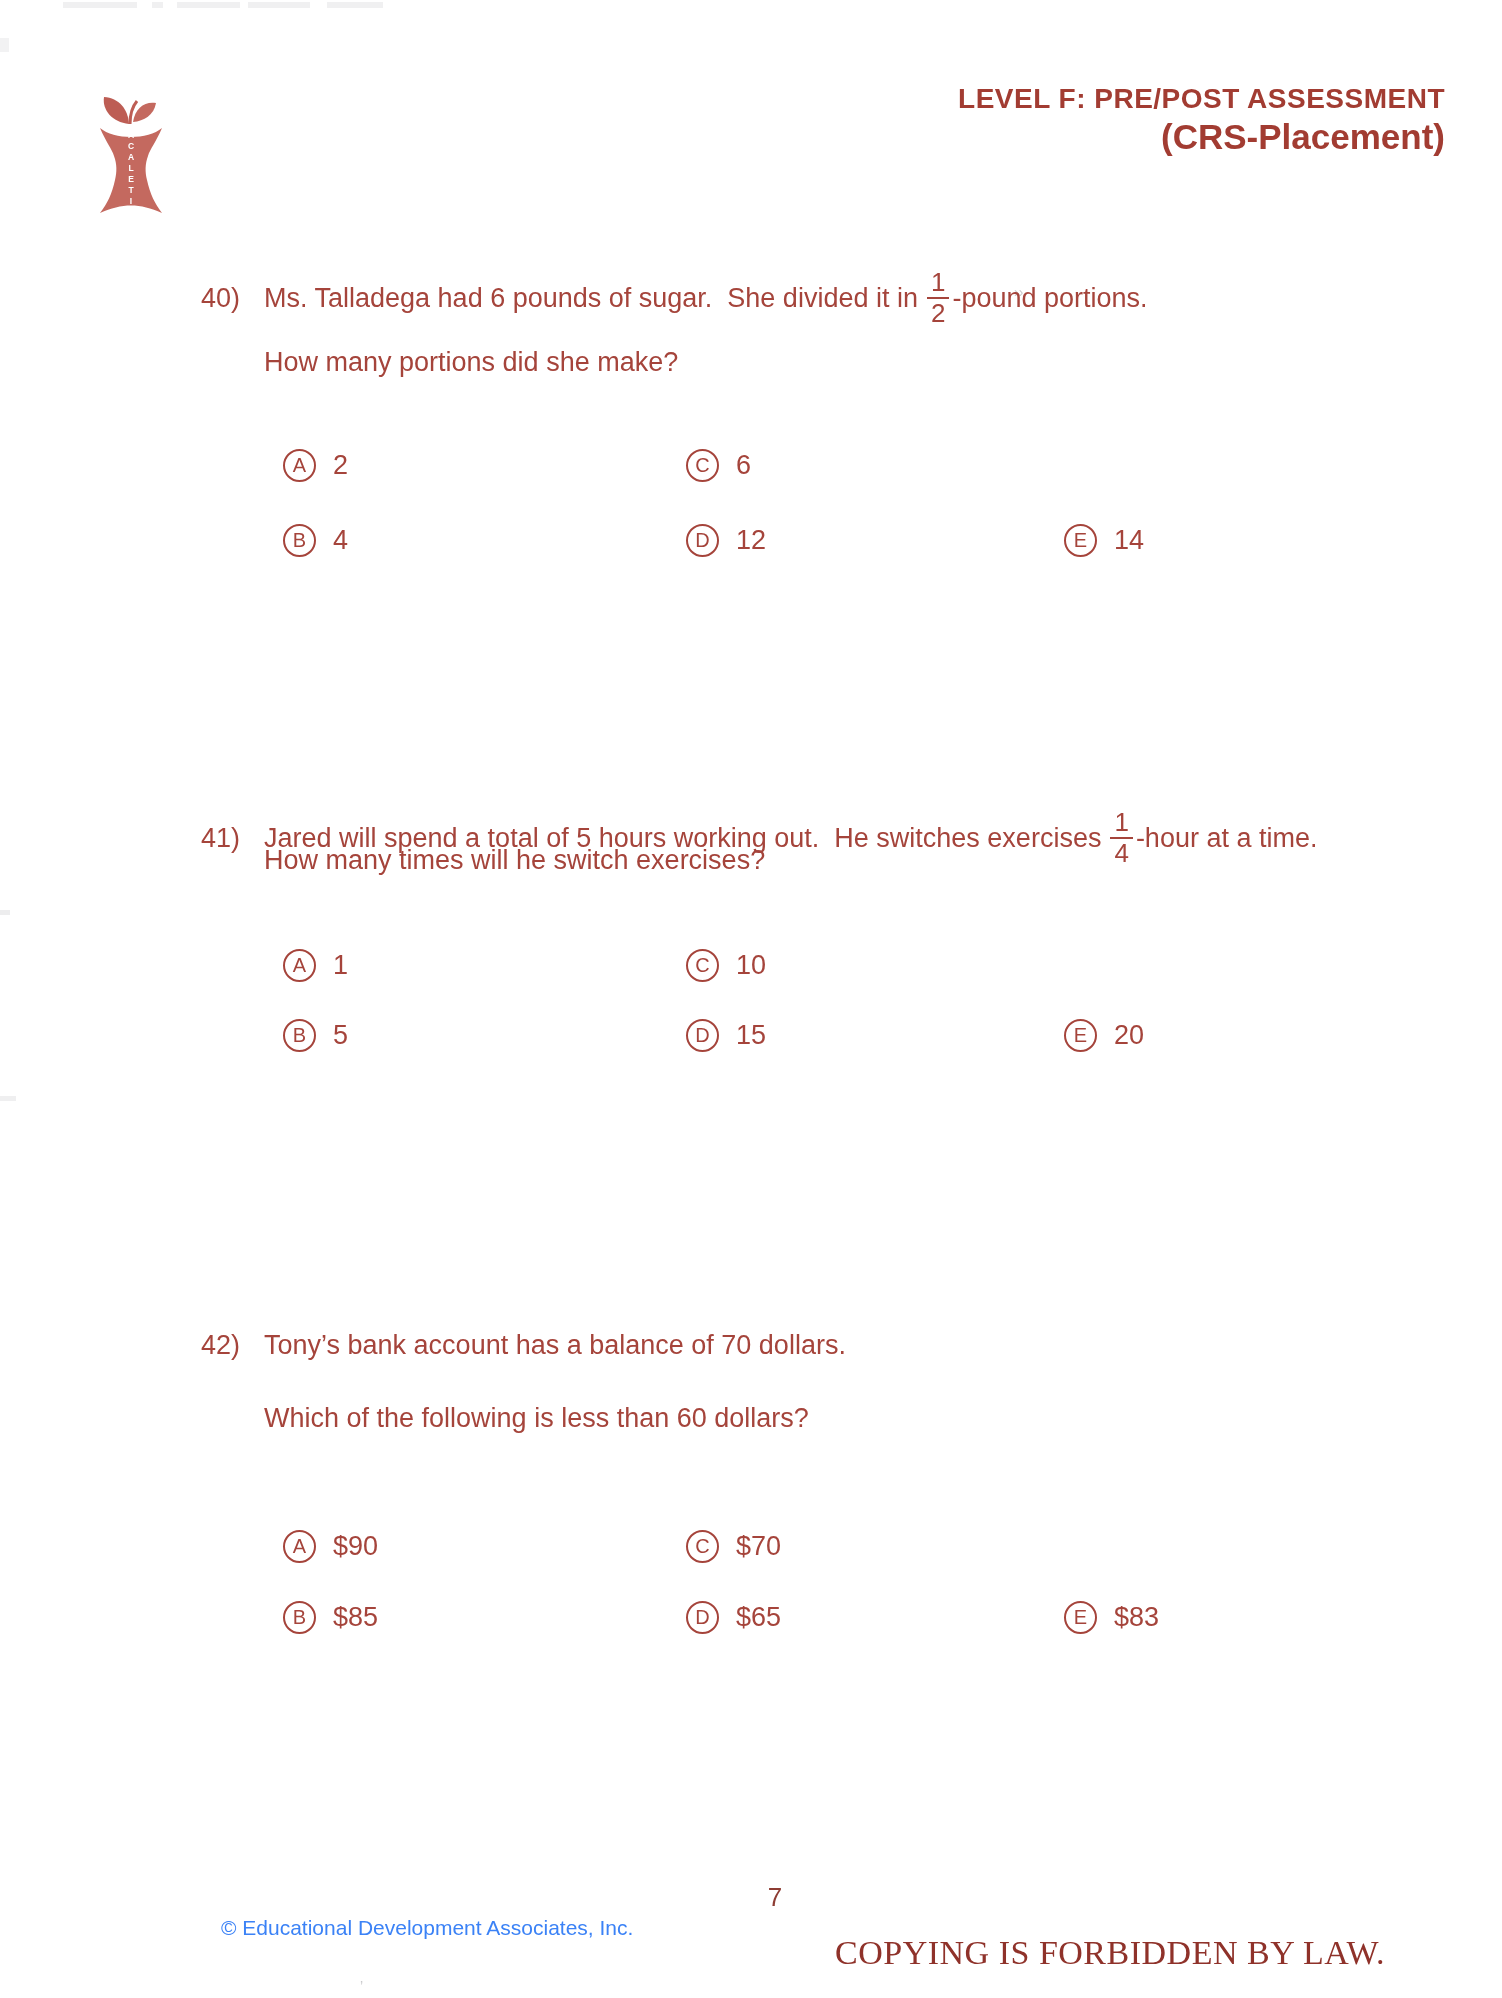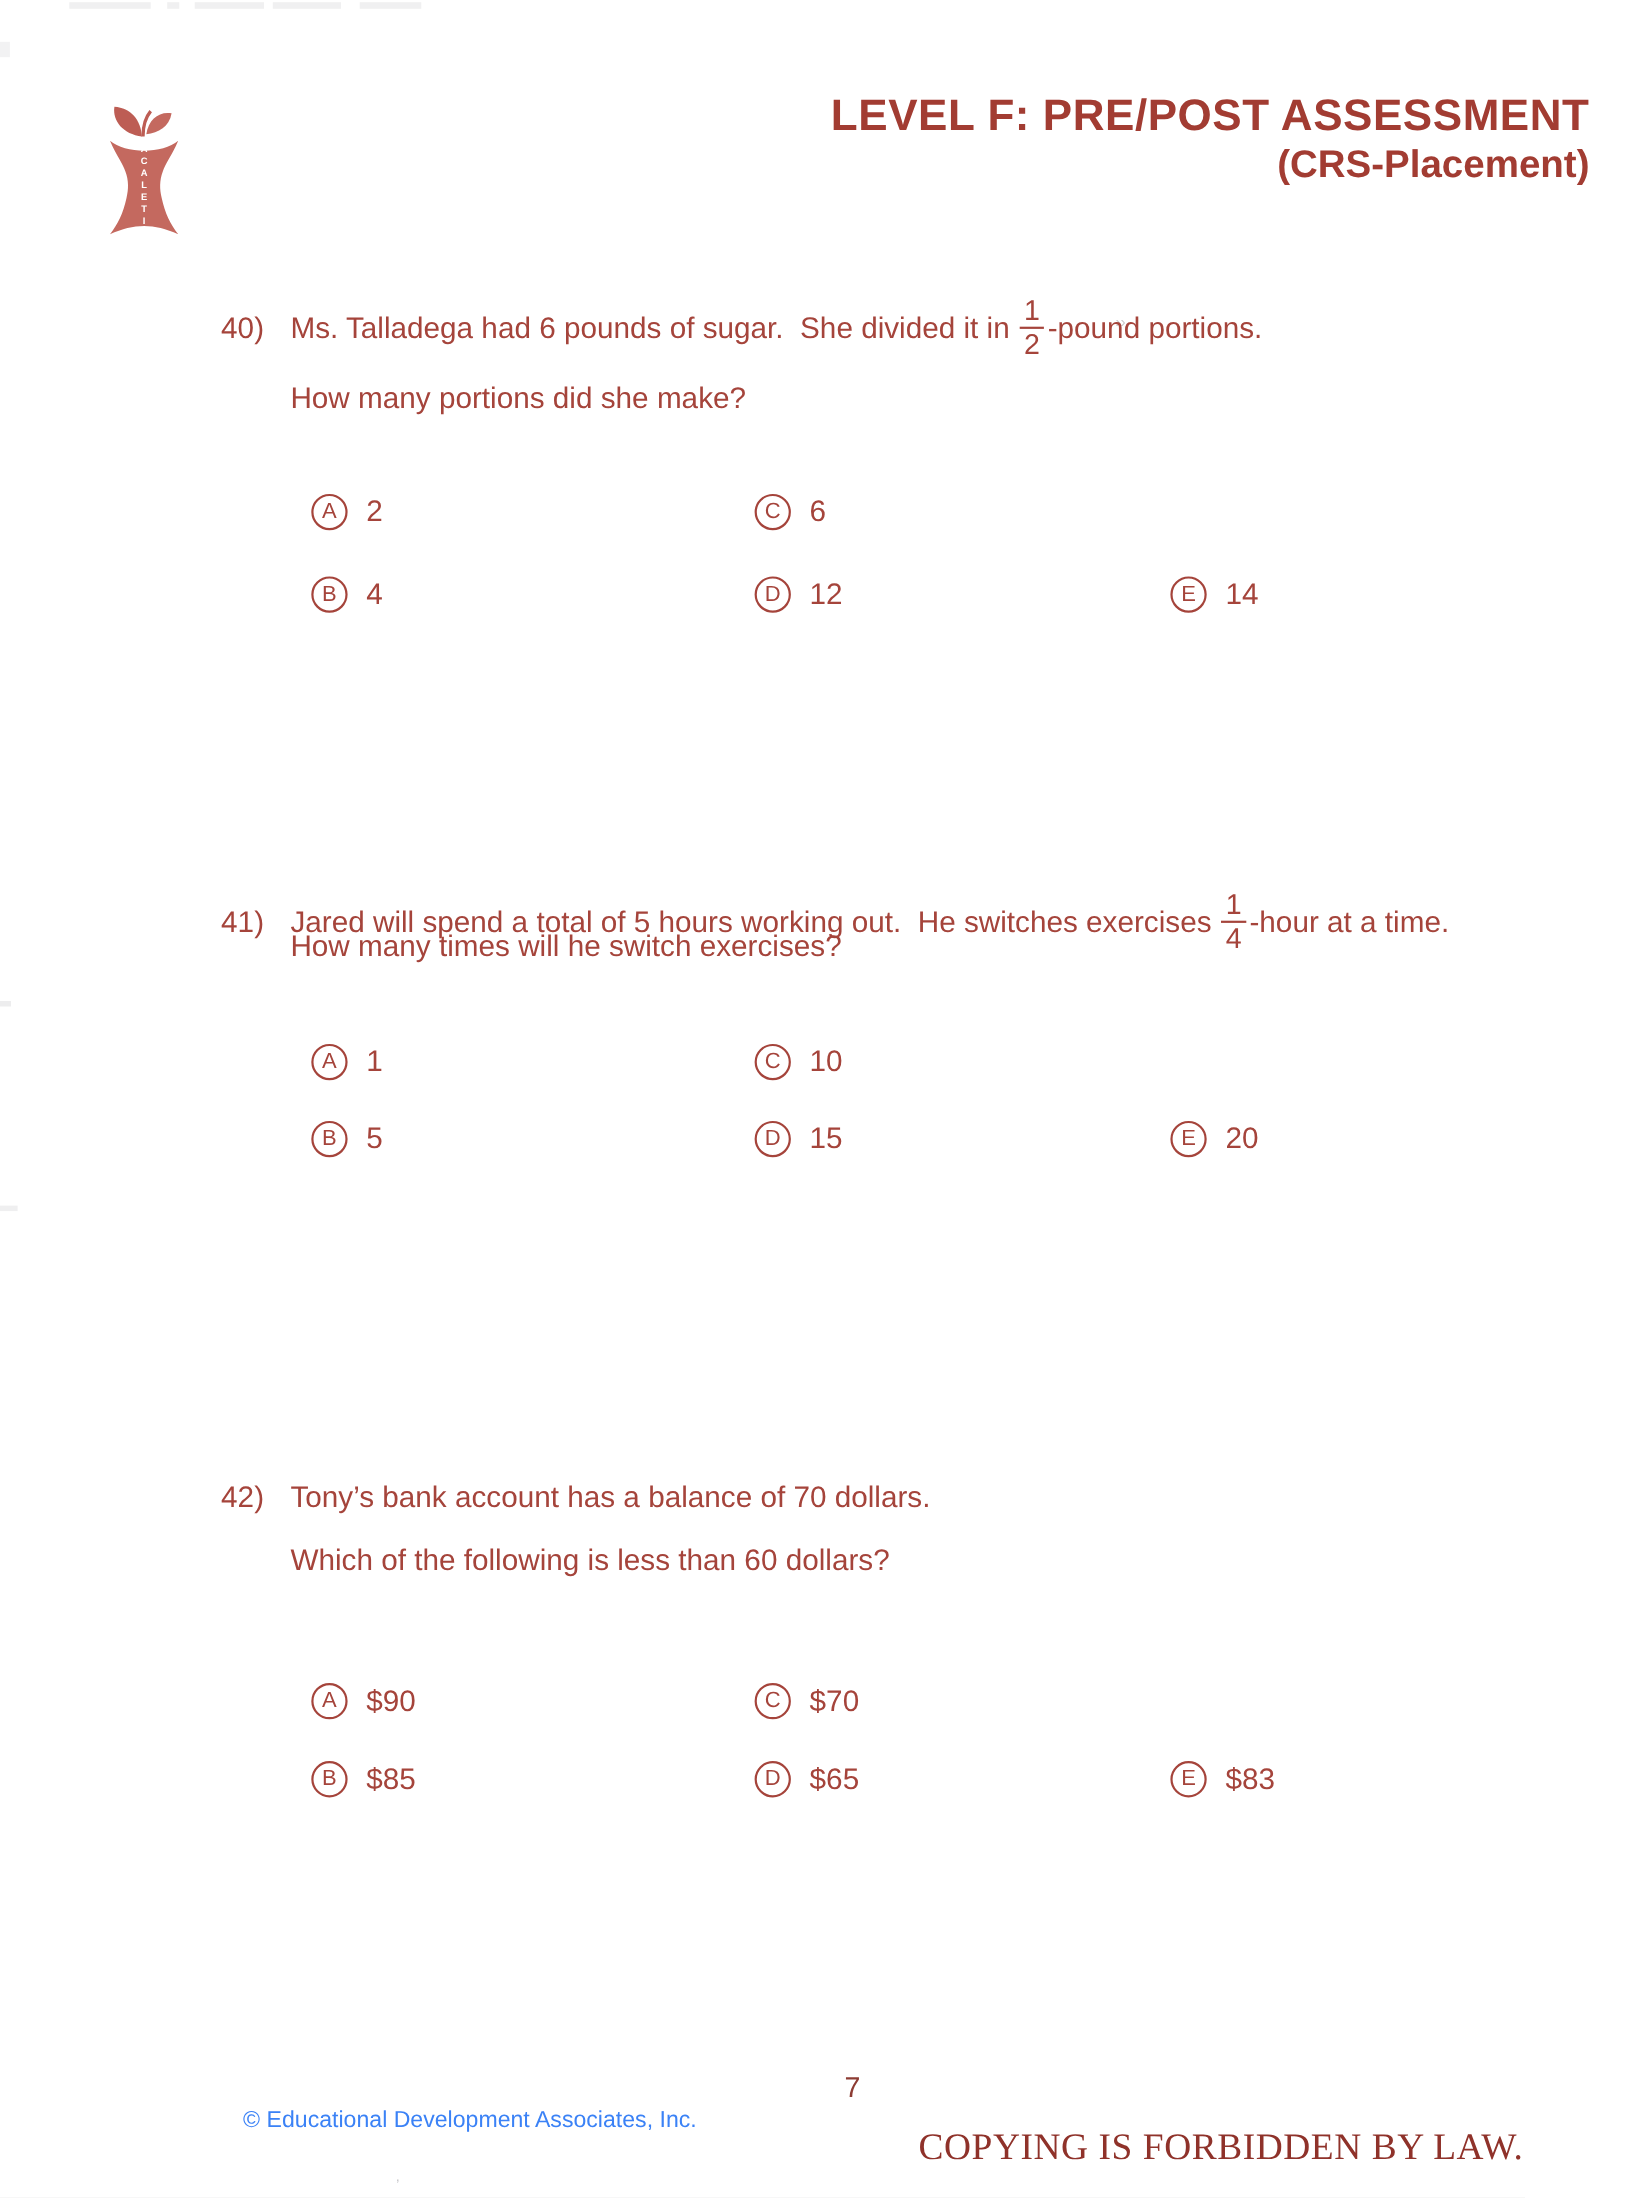--- a/index.html
+++ b/index.html
@@ -19,21 +19,21 @@
   .logo svg { position:absolute; left:0; top:0; }
   .logo-word {
     position:absolute; left:50%; top:36px; transform:translateX(-50%);
     writing-mode:vertical-rl; text-orientation:upright;
     color:#ffffff; font-size:8.5px; font-weight:bold; letter-spacing:1px;
     height:86px; overflow:hidden; white-space:nowrap;
   }
 
   
   .header-title { position:absolute; right:57px; top:84px; text-align:right; color:var(--hdr); font-weight:bold; }
-  .header-title .t1 { font-size:40px; line-height:1.05; letter-spacing:0.5px; }
+  .header-title .t1 { font-size:28px; line-height:1.05; letter-spacing:0.5px; }
   .header-title .t2 { font-size:35px; line-height:1.05; margin-top:6px; }
 
   
   .qline1 { position:absolute; display:flex; align-items:center; font-size:27px;justify-content:center; }
   .qnum  { width:63px; flex:none; }
   .qtext { white-space:pre; }
   .frac  { display:inline-flex; flex-direction:column; align-items:center;
            margin:0 3px 0 9px; font-size:26px; line-height:1.12; }
   .frac .fnum { padding:0 4px; }
   .frac .fden { border-top:2px solid var(--ink); padding:0 4px; }
@@ -141,21 +141,21 @@
   </div>
   <div class="opt" style="left:686px; top:1019px;">
     <span class="circ">D</span>
     <span class="val">15</span>
   </div>
   <div class="opt" style="left:1064px; top:1019px;">
     <span class="circ">E</span>
     <span class="val">20</span>
   </div>
 
-  <div class="qline1" style="left:201px; top:1330px;margin-top:16px;">
+  <div class="qline1" style="left:201px; top:1330px;">
     <span class="qnum">42)</span>
     <span class="qtext">Tony’s bank account has a balance of 70 dollars.</span>
   </div>
   <div class="qline2" style="left:264px; top:1403px;">Which of the following is less than 60 dollars?</div>
 
   <div class="opt" style="left:283px; top:1530px;">
     <span class="circ">A</span>
     <span class="val">$90</span>
   </div>
   <div class="opt" style="left:686px; top:1530px;">

